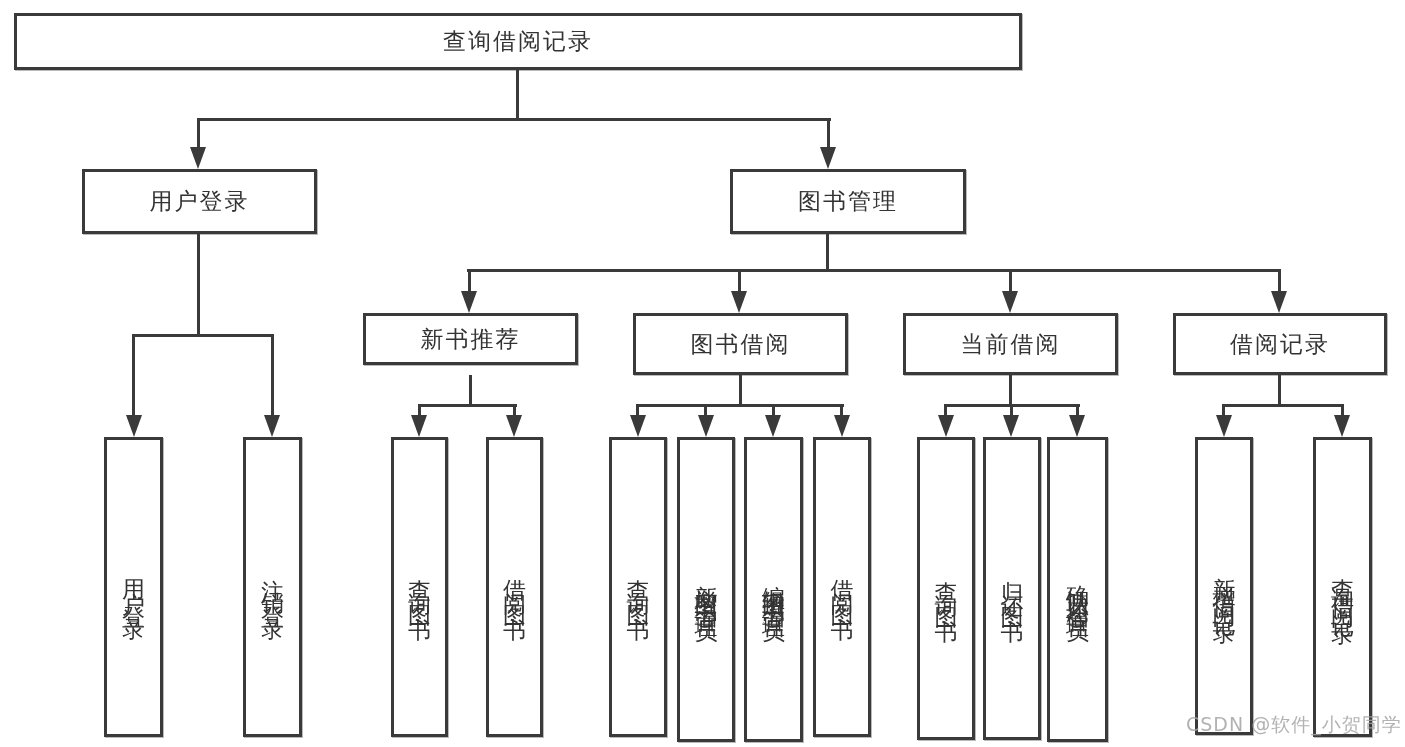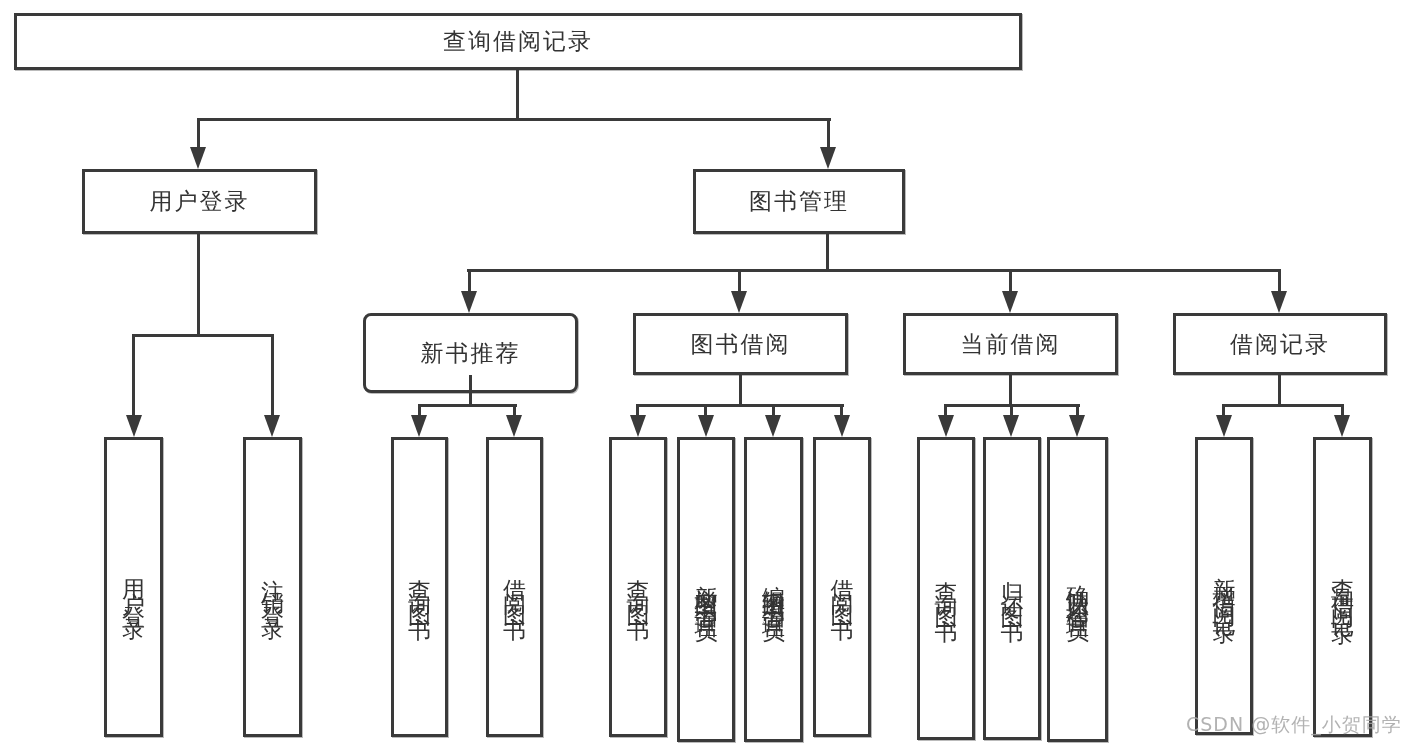--- a/index.html
+++ b/index.html
@@ -68,21 +68,21 @@
   <div class="v" style="left:516px;top:70px;width:3px;height:50px;"></div>
   <div class="h" style="left:197px;top:118px;width:634px;height:3px;"></div>
   <div class="v" style="left:197px;top:118px;width:3px;height:32px;"></div>
   <div class="arrow" style="left:190px;top:147px;"></div>
   <div class="v" style="left:827px;top:118px;width:3px;height:32px;"></div>
   <div class="arrow" style="left:820px;top:147px;"></div>
 
   <div class="box" style="left:82px;top:169px;width:235px;height:65px;">
     <span>用户登录</span>
   </div>
-  <div class="box" style="left:693px;top:169px;width:212px;height:65px;">
+  <div class="box" style="left:730px;top:169px;width:236px;height:65px;">
     <span>图书管理</span>
   </div>
 
   <div class="v" style="left:197px;top:234px;width:3px;height:103px;"></div>
   <div class="h" style="left:132px;top:334px;width:142px;height:3px;"></div>
   <div class="v" style="left:132px;top:334px;width:3px;height:83px;"></div>
   <div class="arrow" style="left:126px;top:415px;"></div>
   <div class="v" style="left:271px;top:334px;width:3px;height:83px;"></div>
   <div class="arrow" style="left:264px;top:415px;"></div>
 
@@ -90,21 +90,21 @@
   <div class="h" style="left:467px;top:269px;width:814px;height:3px;"></div>
   <div class="v" style="left:468px;top:269px;width:3px;height:26px;"></div>
   <div class="arrow" style="left:461px;top:291px;"></div>
   <div class="v" style="left:738px;top:269px;width:3px;height:26px;"></div>
   <div class="arrow" style="left:731px;top:291px;"></div>
   <div class="v" style="left:1009px;top:269px;width:3px;height:26px;"></div>
   <div class="arrow" style="left:1002px;top:291px;"></div>
   <div class="v" style="left:1278px;top:269px;width:3px;height:26px;"></div>
   <div class="arrow" style="left:1271px;top:291px;"></div>
 
-  <div class="box" style="left:363px;top:313px;width:215px;height:80px;border-radius:8px;">
+  <div class="box" style="left:363px;top:313px;width:215px;height:52px;">
     <span>新书推荐</span>
   </div>
   <div class="box" style="left:903px;top:313px;width:215px;height:62px;">
     <span>当前借阅</span>
   </div>
   <div class="box" style="left:633px;top:313px;width:215px;height:62px;">
     <span>图书借阅</span>
   </div>
   <div class="box" style="left:1173px;top:313px;width:214px;height:62px;">
     <span>借阅记录</span>

